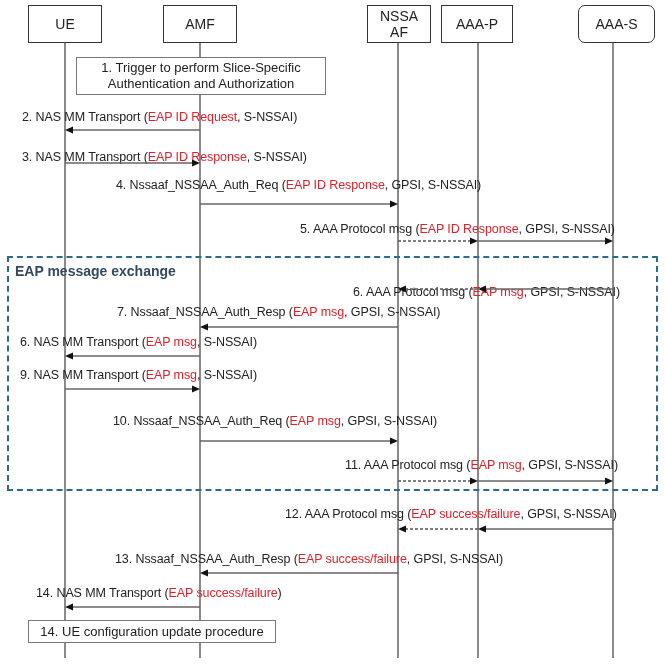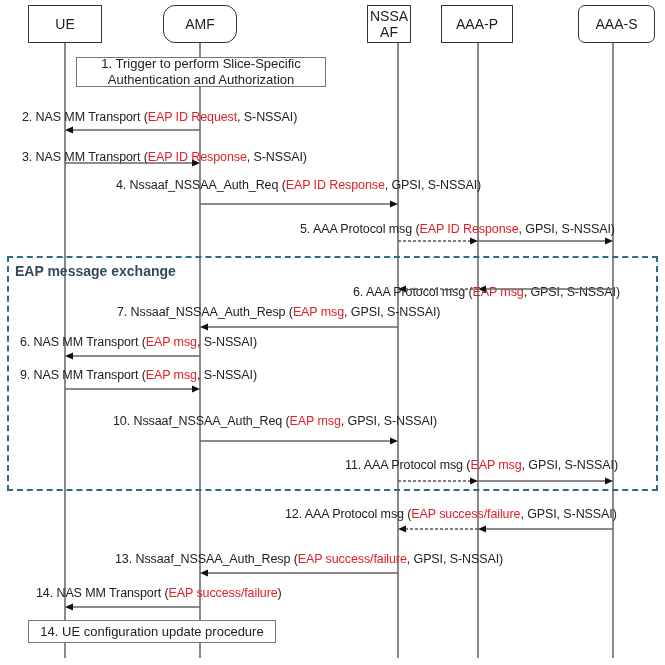--- a/index.html
+++ b/index.html
@@ -18,42 +18,42 @@
            border: 2px dashed #2e6a8a; box-sizing: border-box; }
   .group-title { position: absolute; left: 15px; top: 263px; font-size: 14px; font-weight: bold; color: #34495e; }
   svg#arrows { position: absolute; left: 0; top: 0; }
 </style>
 </head>
 <body>
 
 <div class="entity" style="left:28px;width:74px;">
     <span>UE</span>
   </div>
-<div class="entity" style="left:163px;width:74px;border-radius:12px;">
+<div class="entity" style="left:163px;width:74px;">
     <span>AMF</span>
   </div>
-<div class="entity" style="left:367px;width:44px;white-space:pre-line;"><span>NSSA
+<div class="entity" style="left:367px;width:64px;white-space:pre-line;"><span>NSSA
 AF</span></div>
 <div class="entity" style="left:441px;width:72px;">
     <span>AAA-P</span>
   </div>
 <div class="entity" style="left:578px;width:77px;border-radius:7px;">
     <span>AAA-S</span>
   </div>
 
 <div class="lifeline" style="left:64px;"></div>
 <div class="lifeline" style="left:199px;"></div>
 <div class="lifeline" style="left:397px;"></div>
 <div class="lifeline" style="left:477px;"></div>
 <div class="lifeline" style="left:612px;"></div>
 
 <div class="group"></div>
 <div class="group-title">EAP message exchange</div>
 
-<div class="note" style="left:76px;top:57px;width:250px;height:30px;padding:0 10px;">
+<div class="note" style="left:76px;top:57px;width:250px;height:38px;padding:0 10px;">
     <span>1. Trigger to perform Slice-Specific Authentication  and Authorization</span>
   </div>
 <div class="note" style="left:28px;top:620px;width:248px;height:23px;">
     <span>14. UE configuration update procedure</span>
   </div>
 
 <div id="labels">
     <div class="label" style="left: 22px; top: 110px;"><span>2. NAS MM Transport (</span><span class="eap" style="color: rgb(224, 32, 42);">EAP ID Request</span><span>, S-NSSAI)</span></div>
     <div class="label" style="left: 22px; top: 150px;"><span>3. NAS MM Transport (</span><span class="eap" style="color: rgb(224, 32, 42);">EAP ID Response</span><span>, S-NSSAI)</span></div>
     <div class="label" style="left: 116px; top: 178px;"><span>4. Nssaaf_NSSAA_Auth_Req (</span><span class="eap" style="color: rgb(224, 32, 42);">EAP ID Response</span><span>, GPSI, S-NSSAI)</span></div>

